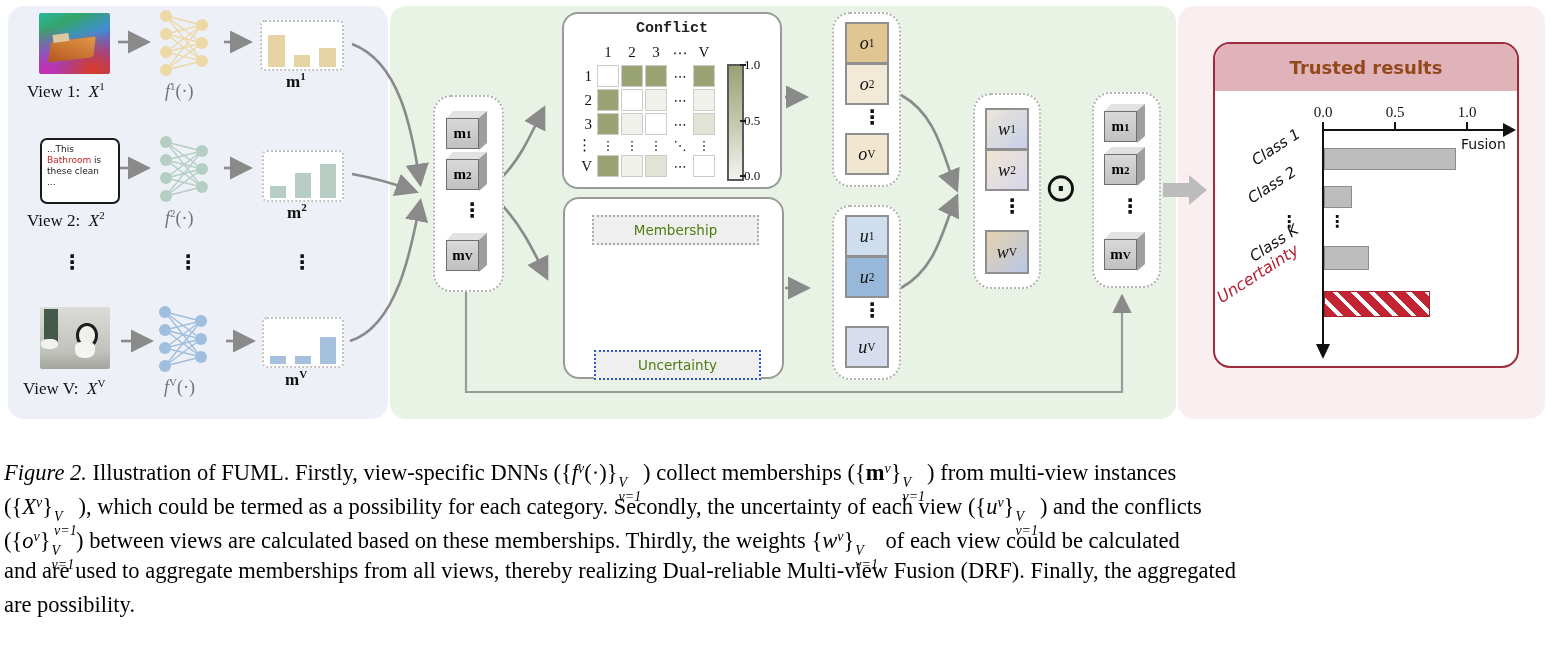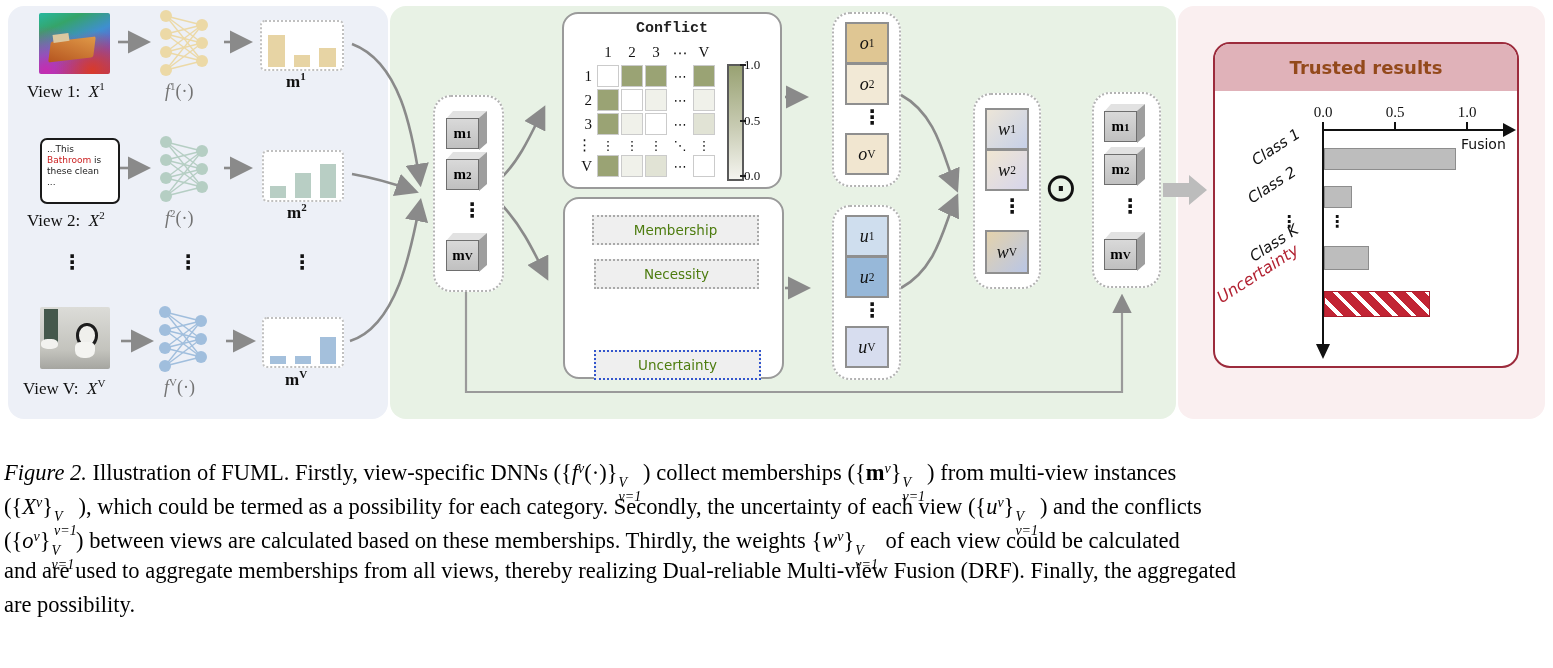--- a/index.html
+++ b/index.html
@@ -362,21 +362,20 @@
     <div class="cbdash" style="top:50px;"></div>
     <div class="cbdash" style="top:106px;"></div>
     <div class="cbdash" style="top:161px;"></div>
     <div class="cbtick" style="top:43px;">1.0</div>
     <div class="cbtick" style="top:99px;">0.5</div>
     <div class="cbtick" style="top:154px;">0.0</div>
   </div>
 
   <div class="roundbox" style="left:563px;top:197px;width:217px;height:178px;z-index:2;">
     <div class="flowstep" style="left:27px;top:8px;width:163px;height:26px;">Membership</div>
-    <div class="flowstep" style="left:29px;top:52px;width:161px;height:26px;">Necessity</div>
     <div class="flowstep unc" style="left:29px;top:143px;width:163px;height:26px;">Uncertainty</div>
   </div>
 
   <div class="dotbox" style="left:832px;top:12px;width:65px;height:171px;z-index:2;">
     <div class="cell" style="left:11px;top:8px;background:#dfc693;">
       <span class="i">o</span>
         <sup>1</sup>
       </div>
     <div class="cell" style="left:11px;top:49px;background:#f2e9d6;">
       <span class="i">o</span>

